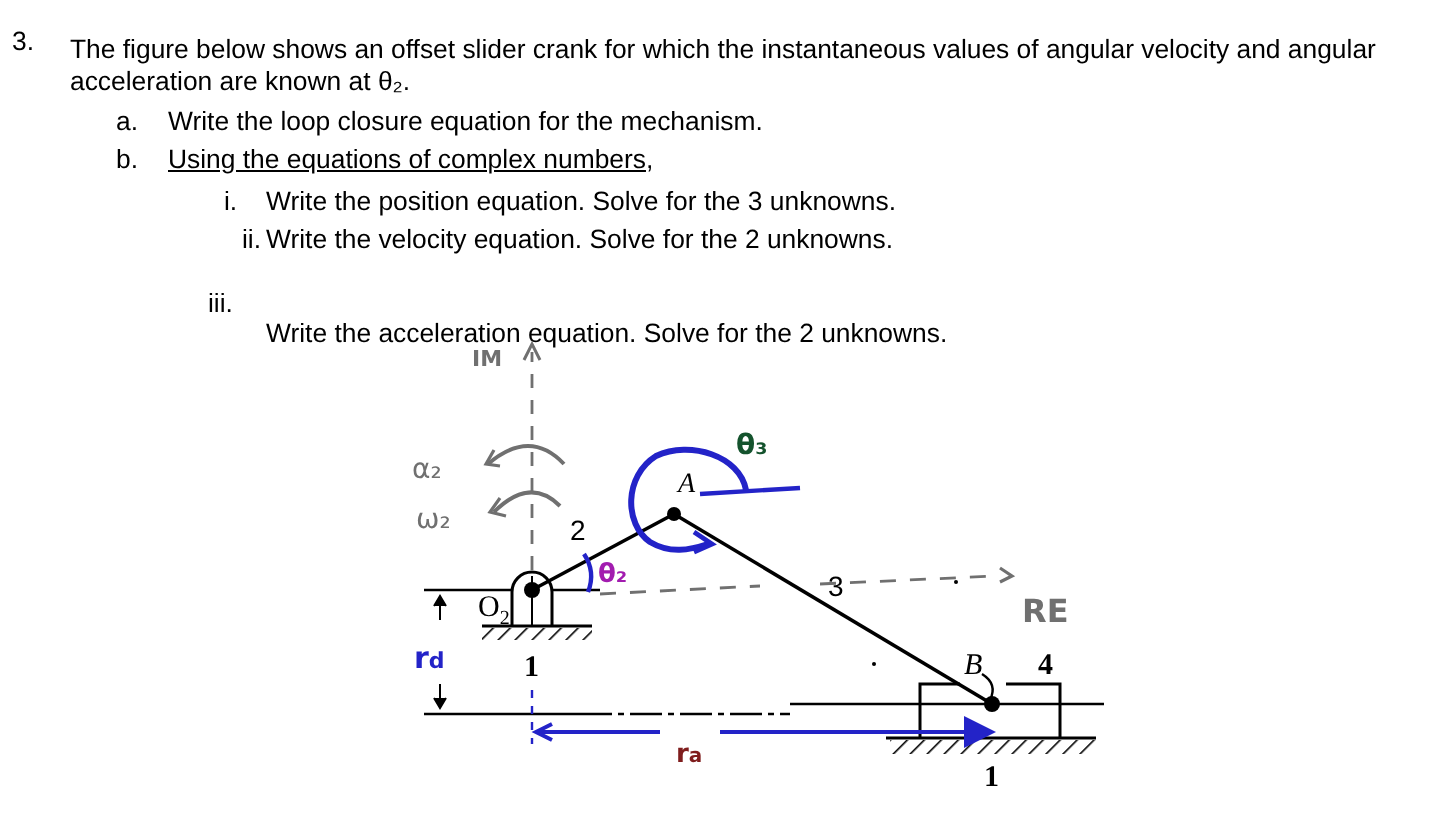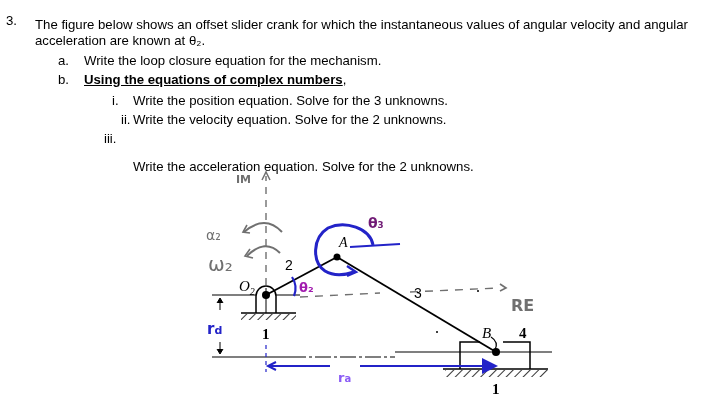--- a/index.html
+++ b/index.html
@@ -1,19 +1,19 @@
 <!DOCTYPE html>
 <html><head>
 <meta charset="utf-8">
 <style>
   html, body { margin:0; padding:0; background:#fff; }
   body { width:716px; height:414px; position:relative; overflow:hidden;
          font-family:"Liberation Sans", sans-serif; color:#000; }
   .q { position:absolute; font-size:13.2px; line-height:18.5px; white-space:nowrap; }
-  .ul { text-decoration:underline; font-weight:bold; }
+  .ul { text-decoration:underline; font-weight:normal; }
   svg { position:absolute; left:0; top:0; }
   .hand { font-family:"DejaVu Sans", sans-serif; font-weight:bold; }
   .serif { font-family:"Liberation Serif", serif; }
 </style>
 </head>
 <body>
 
 <div class="q" style="left:6px;top:12px;">3.</div>
 <div class="q" style="left:35px;top:16px;">The figure below shows an offset slider crank for which the instantaneous values of angular velocity and angular</div>
 <div class="q" style="left:35px;top:32px;">acceleration are known at θ₂.</div>
@@ -21,21 +21,21 @@
 <div class="q" style="left:58px;top:52px;">a.</div>
 <div class="q" style="left:84px;top:52px;text-align:center;">Write the loop closure equation for the mechanism.</div>
 
 <div class="q" style="left:58px;top:71px;">b.</div>
 <div class="q" style="left:84px;top:71px;"><span class="ul">Using the equations of complex numbers</span><span>,</span></div>
 
 <div class="q" style="left:112px;top:92px;">i.</div>
 <div class="q" style="left:133px;top:92px;">Write the position equation. Solve for the 3 unknowns.</div>
 <div class="q" style="left:121px;top:111px;">ii.</div>
 <div class="q" style="left:133px;top:111px;">Write the velocity equation. Solve for the 2 unknowns.</div>
-<div class="q" style="left:104px;top:130px;">iii.</div>
+<div class="q" style="left:104px;top:143px;">iii.</div>
 <div class="q" style="left:133px;top:130px;margin-top:28px;">Write the acceleration equation. Solve for the 2 unknowns.</div>
 
 <svg width="716" height="414" viewBox="0 0 716 414">
   <defs>
     <pattern id="hatch" width="6" height="6" patternUnits="userSpaceOnUse" patternTransform="rotate(45)">
       <line x1="0" y1="0" x2="0" y2="6" stroke="#000" stroke-width="1.6"></line>
     </pattern>
     <marker id="arrBlue" markerWidth="8" markerHeight="8" refX="6" refY="4" orient="auto">
       <path d="M0,0 L8,4 L0,8 z" fill="#2323c8"></path>
     </marker>
@@ -112,27 +112,27 @@
     <line x1="360" y1="366" x2="494" y2="366" stroke="#2323c8" stroke-width="2" marker-end="url(#arrBlue)"></line>
   </g>
 
   <circle cx="437" cy="332" r="1" fill="#000"></circle>
   <circle cx="478" cy="291" r="1" fill="#000"></circle>
 </svg>
 
 <div class="hand" style="position:absolute;left:236px;top:173px;font-size:11px;color:#707070;">IM</div>
 <div class="hand" style="position:absolute;left:511px;top:296px;font-size:16px;color:#707070;">RE</div>
 <div class="hand" style="position:absolute;left:206px;top:227px;font-size:14px;color:#707070;font-weight:normal;"><span>α₂</span></div>
-<div class="hand" style="position:absolute;left:208px;top:252px;font-size:20px;color:#707070;font-weight:normal;">ω₂</div>
+<div class="hand" style="position:absolute;left:208px;top:252px;font-size:14px;color:#707070;font-weight:normal;">ω₂</div>
 
-<div class="serif" style="position:absolute;left:239px;top:278px;font-size:15px;font-style:italic;"><span>O</span><sub style="font-size:10px;">2</sub></div>
+<div class="serif" style="position:absolute;left:239px;top:296px;font-size:15px;"><span>O</span><sub style="font-size:10px;">2</sub></div>
 <div style="position:absolute;left:285px;top:257px;font-size:14px;font-family:'Liberation Sans',sans-serif;">2</div>
 <div style="position:absolute;left:414px;top:285px;font-size:14px;">3</div>
 <div class="serif" style="position:absolute;left:519px;top:325px;font-size:15px;font-weight:bold;">4</div>
 <div class="serif" style="position:absolute;left:262px;top:326px;font-size:15px;font-weight:bold;">1</div>
 <div class="serif" style="position:absolute;left:492px;top:381px;font-size:15px;font-weight:bold;">1</div>
 <div class="serif" style="position:absolute;left:339px;top:235px;font-size:14px;font-style:italic;">A</div>
 <div class="serif" style="position:absolute;left:482px;top:325px;font-size:15px;font-style:italic;">B</div>
 
 <div class="hand" style="position:absolute;left:299px;top:280px;font-size:13px;color:#a21caf;">θ₂</div>
-<div class="hand" style="position:absolute;left:368px;top:215px;font-size:14px;color:#701a75;">θ₃</div>
+<div class="hand" style="position:absolute;left:368px;top:215px;font-size:14px;color:#14532d;">θ₃</div>
 <div class="hand" style="position:absolute;left:207px;top:320px;font-size:15px;color:#2323c8;"><span>r</span><span style="font-size:11px;">d</span></div>
-<div class="hand" style="position:absolute;left:338px;top:370px;font-size:13px;color:#8b5cf6;"><span>r</span><span style="font-size:10px;">a</span></div>
+<div class="hand" style="position:absolute;left:338px;top:370px;font-size:13px;color:#7f1d1d;"><span>r</span><span style="font-size:10px;">a</span></div>
 
 </body></html>

